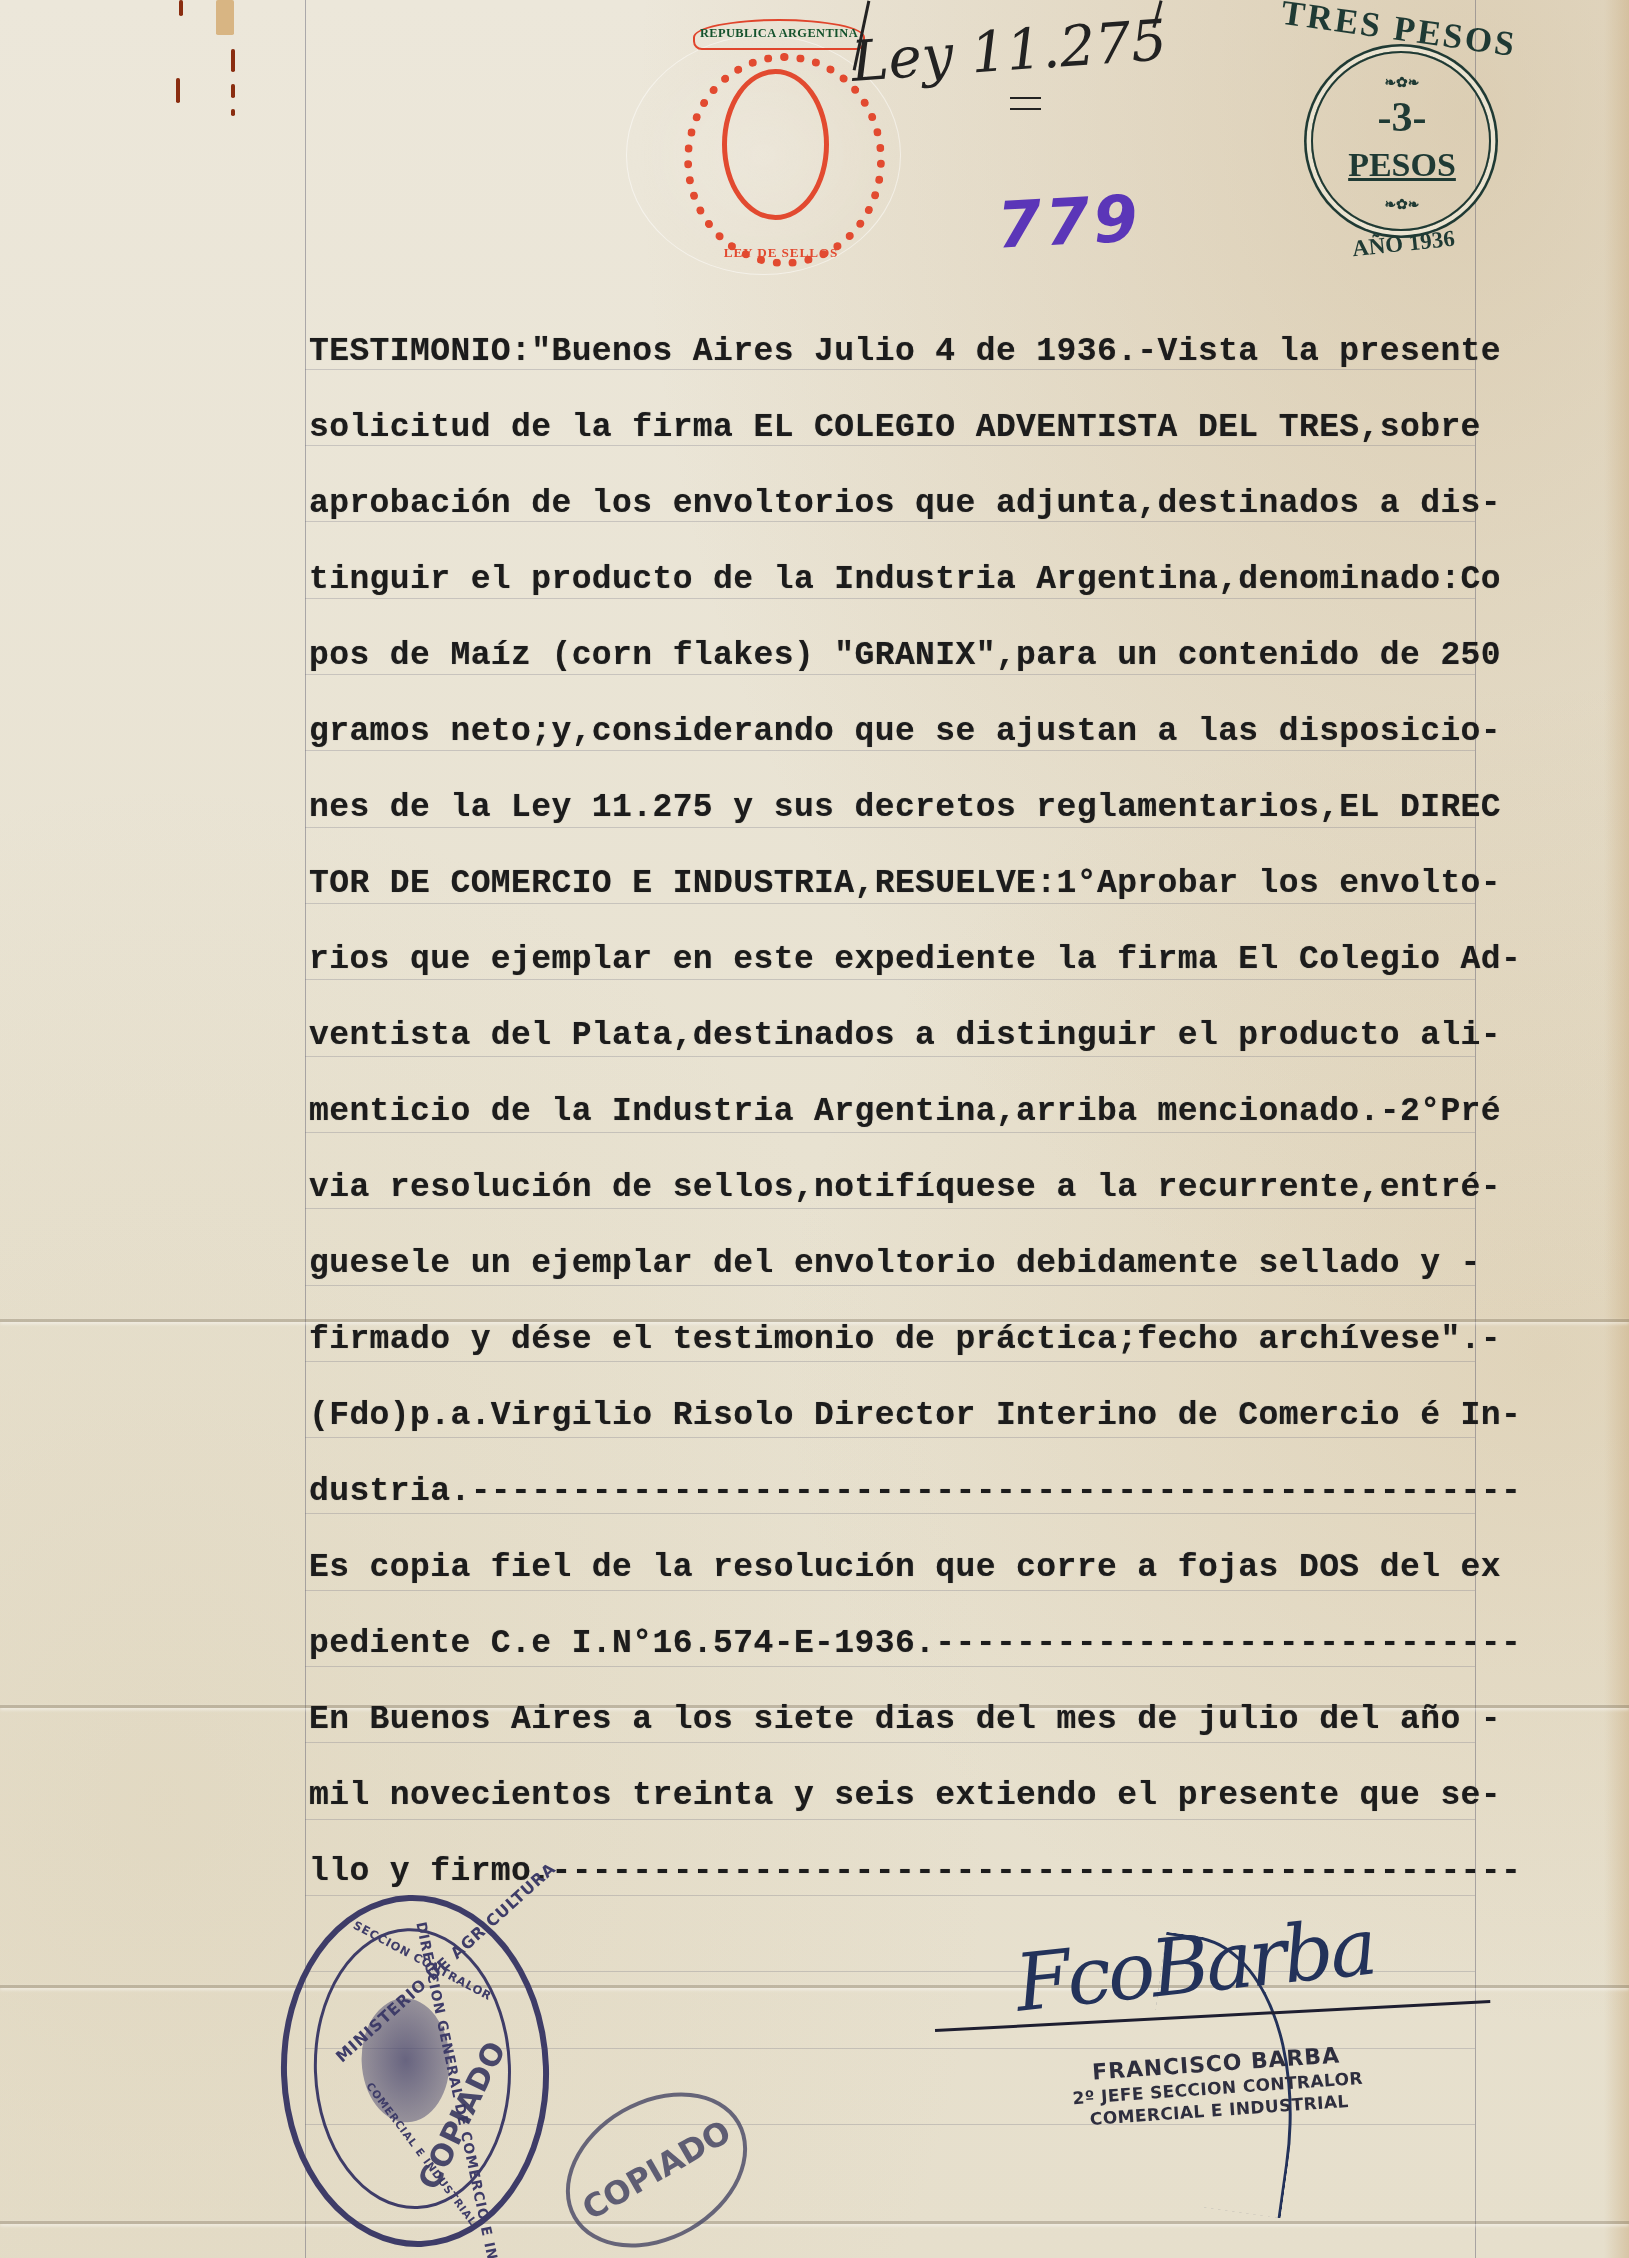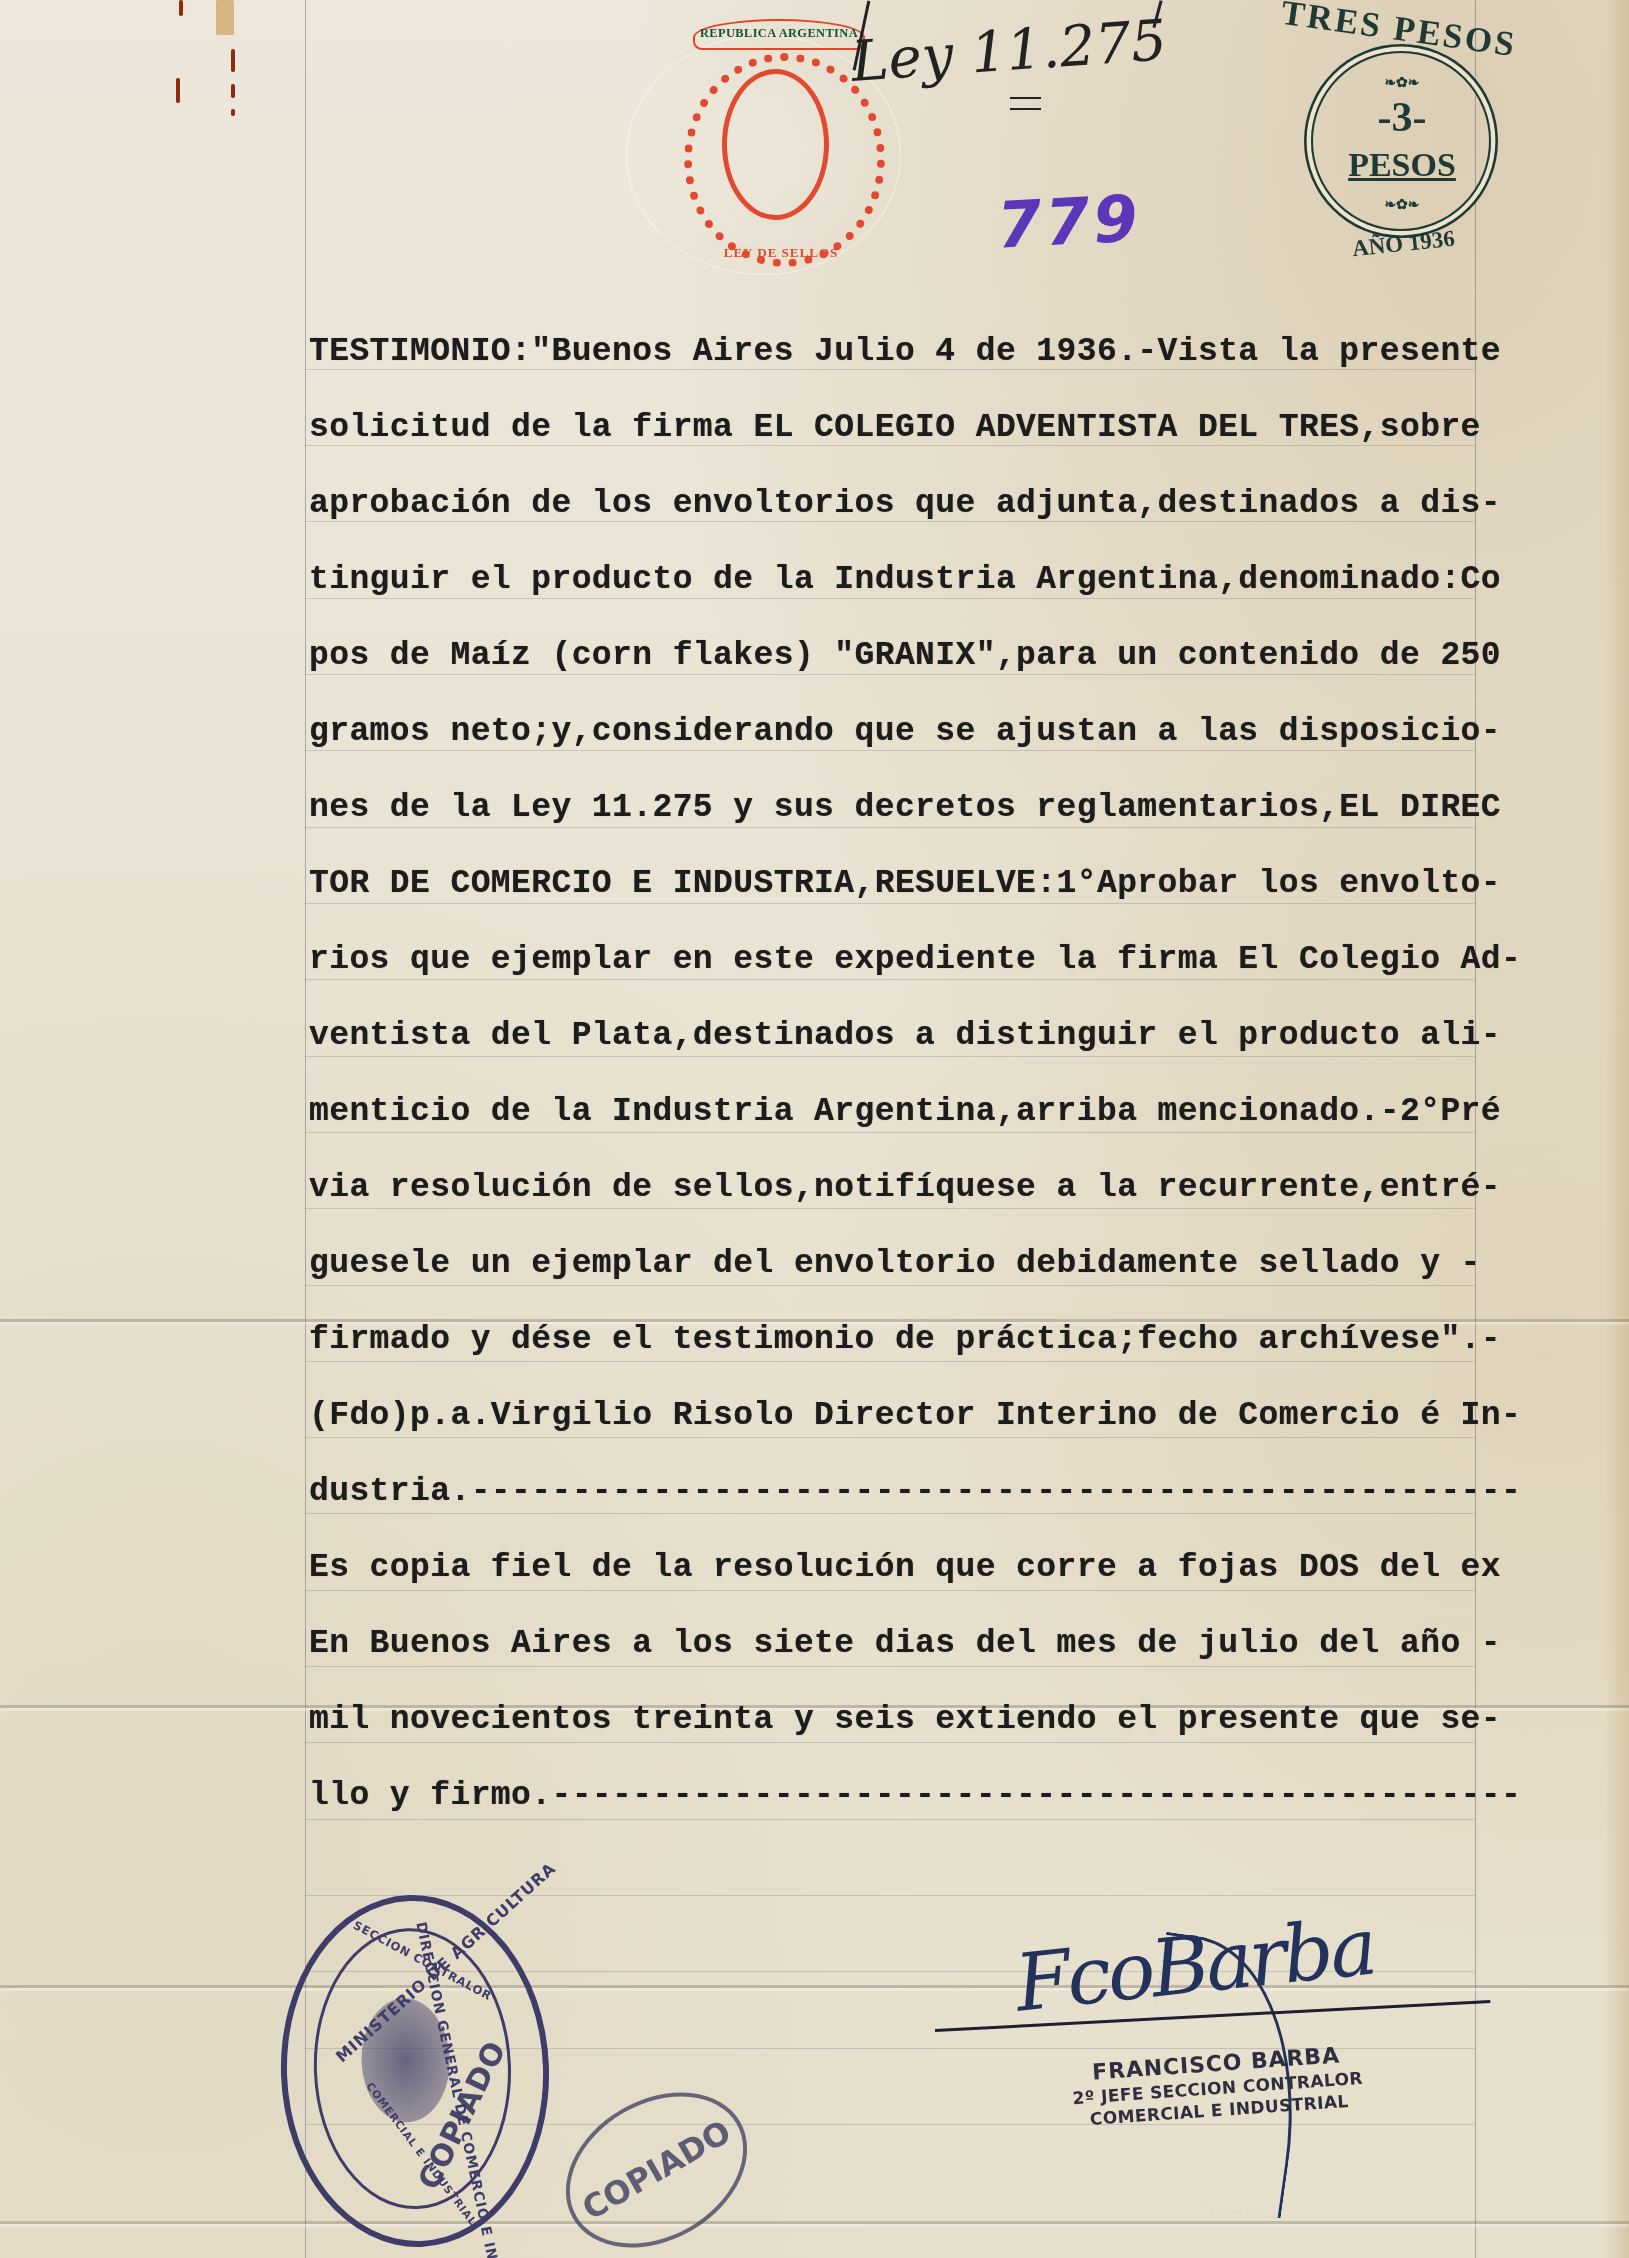--- a/index.html
+++ b/index.html
@@ -266,20 +266,21 @@
     <div class="line"><span>TOR DE COMERCIO E INDUSTRIA,RESUELVE:1°Aprobar los envolto-</span></div>
     <div class="line"><span>rios que ejemplar en este expediente la firma El Colegio Ad-</span></div>
     <div class="line"><span>ventista del Plata,destinados a distinguir el producto ali-</span></div>
     <div class="line"><span>menticio de la Industria Argentina,arriba mencionado.-2°Pré</span></div>
     <div class="line"><span>via resolución de sellos,notifíquese a la recurrente,entré-</span></div>
     <div class="line"><span>guesele un ejemplar del envoltorio debidamente sellado y -</span></div>
     <div class="line"><span>firmado y dése el testimonio de práctica;fecho archívese".-</span></div>
     <div class="line"><span>(Fdo)p.a.Virgilio Risolo Director Interino de Comercio é In-</span></div>
     <div class="line"><span>dustria.----------------------------------------------------</span></div>
     <div class="line"><span>Es copia fiel de la resolución que corre a fojas DOS del ex</span></div>
+    <div class="line"><span>pediente C.e I.N°16.574-E-1936.-----------------------------</span></div>
     <div class="line"><span>En Buenos Aires a los siete dias del mes de julio del año -</span></div>
     <div class="line"><span>mil novecientos treinta y seis extiendo el presente que se-</span></div>
     <div class="line"><span>llo y firmo.------------------------------------------------</span></div>
   </div>
 
 <div class="ministry-stamp">
   <div class="inner"></div>
   <div class="emblem"></div>
   <div class="txt" style="left:17.6px;top:53px;transform:rotate(-40deg);">MINISTERIO DE AGRICULTURA</div>
   <div class="txt" style="left:-35px;top:221px;transform:rotate(80deg);font-size:14px;">DIRECCION GENERAL DE COMERCIO E INDUSTRIA</div>

